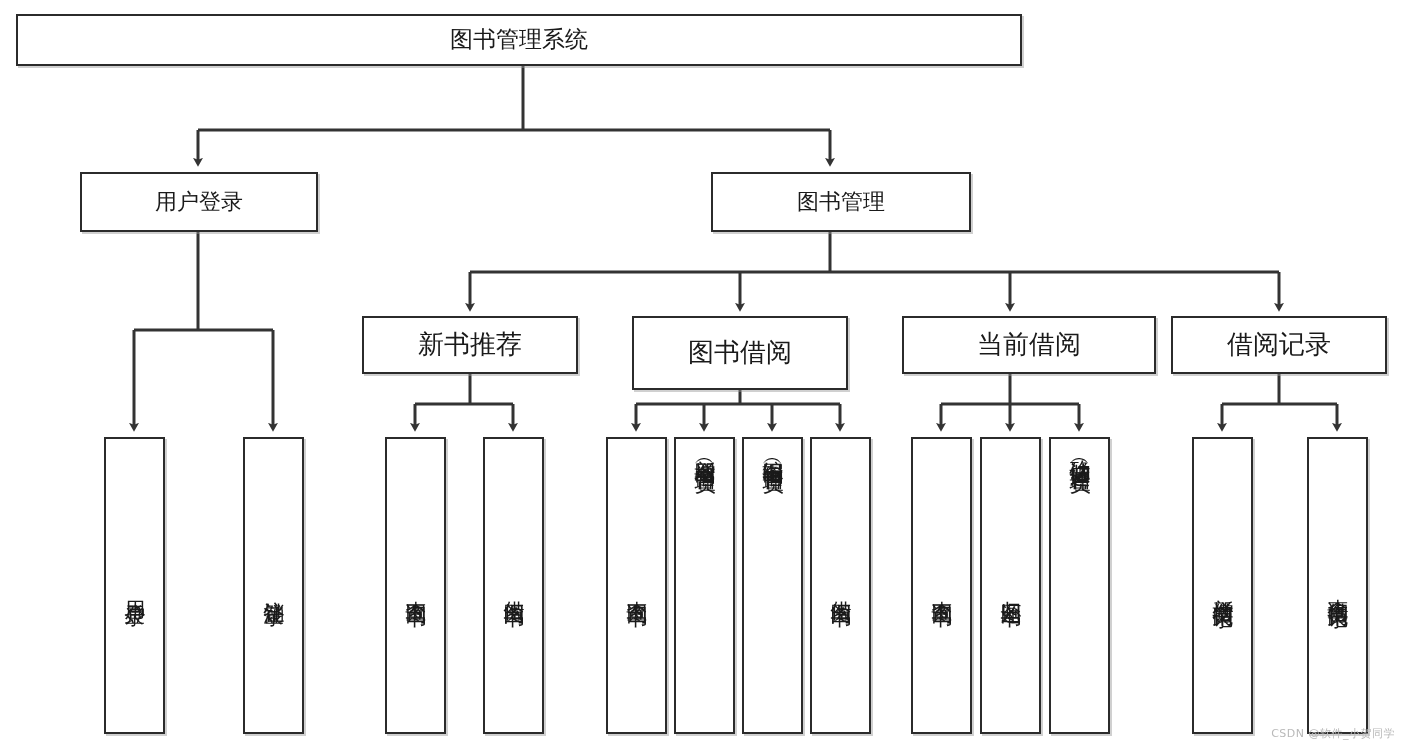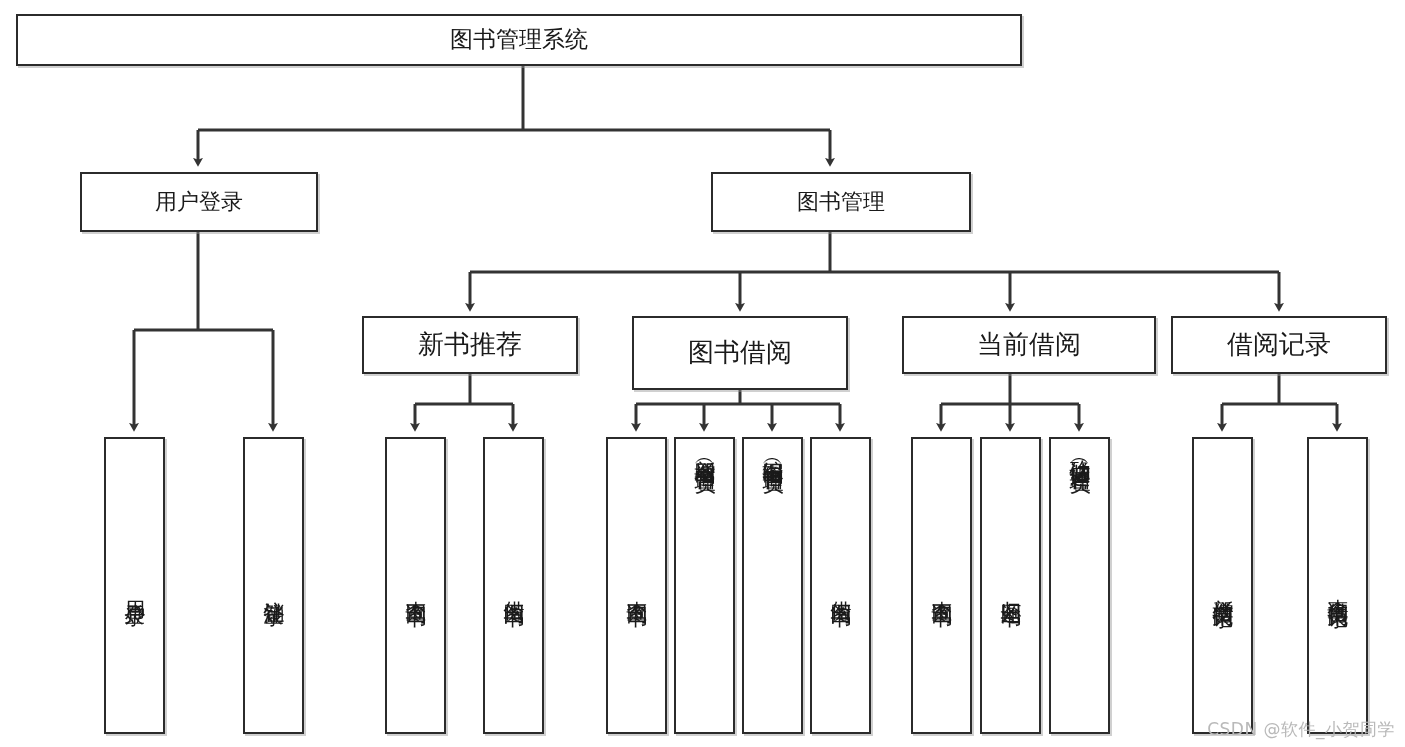--- a/index.html
+++ b/index.html
@@ -60,21 +60,21 @@
     white-space: nowrap;
     text-align: left;
   }
   .leaf-box.center-v {
     align-items: center;
   }
   #watermark {
     position: absolute;
     right: 10px;
     bottom: 6px;
-    font-size: 17px;
+    font-size: 11px;
     color: #b9b9b9;
     letter-spacing: 0.5px;
     z-index: 6;
     white-space: nowrap;
     pointer-events: none;
   }
 </style>
 </head>
 <body>
 

